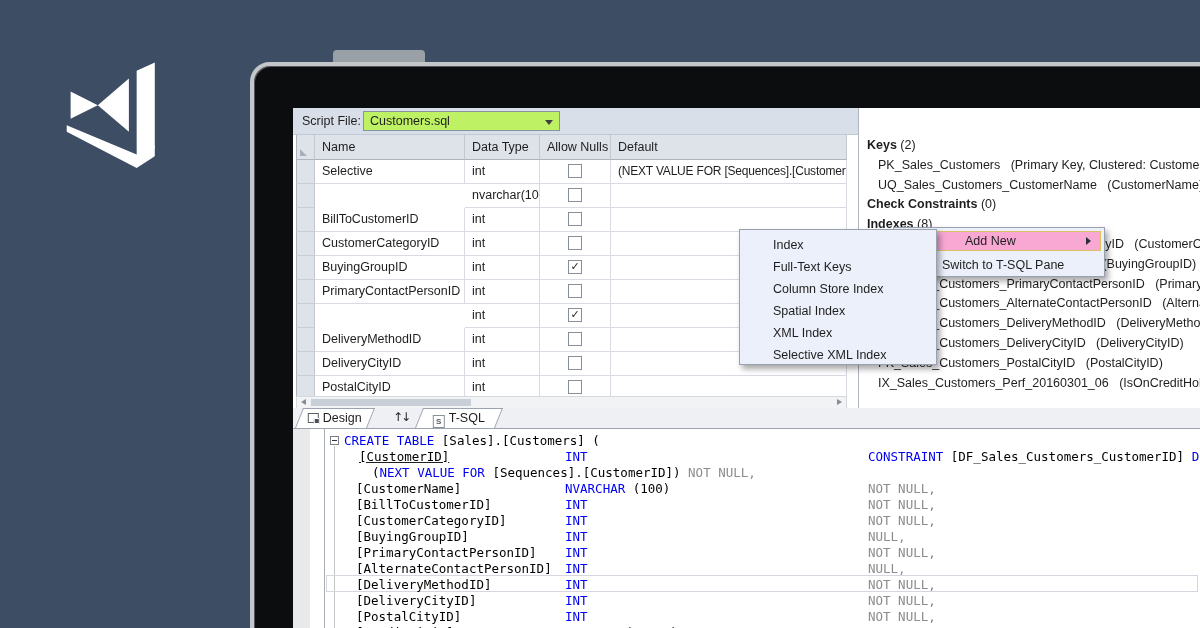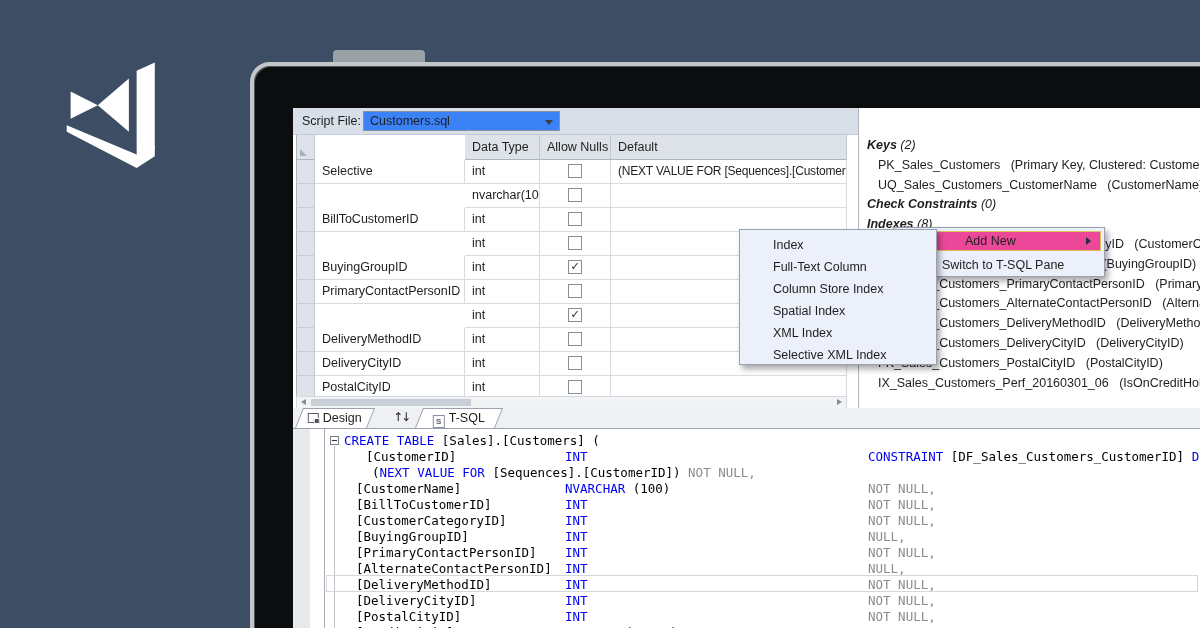--- a/index.html
+++ b/index.html
@@ -8,21 +8,21 @@
   
   .logo{position:absolute;left:60px;top:54px;}
   .notch{position:absolute;left:333px;top:50px;width:92px;height:16px;background:#99A0A6;border-radius:4px;}
   .monitor{position:absolute;left:250px;top:62px;width:1004px;height:604px;background:#0B0D0E;
            border:4px solid #C3C7CA;border-radius:20px 4px 0 0;box-shadow:inset 1px 1px 0 #54585c;}
   .screen{position:absolute;left:293px;top:108px;width:907px;height:520px;background:#fff;overflow:hidden;
           font-size:12.5px;color:#1e1e1e;}
   
   .filebar{position:absolute;left:0;top:0;width:566px;height:27px;background:#D9DFE8;border-bottom:1px solid #C2C9D3;box-sizing:border-box;}
   .filebar-label{position:absolute;left:9px;top:6px;}
-  .combo{position:absolute;left:70px;top:3px;width:197px;height:20px;background:#3b82f6;border:1px solid #8A929E;box-sizing:border-box;text-align:center;}
+  .combo{position:absolute;left:70px;top:3px;width:197px;height:20px;background:#bef264;border:1px solid #8A929E;box-sizing:border-box;text-align:center;}
   .combo-value{position:absolute;left:6px;top:2px;white-space:nowrap;}
   .combo-arrow{position:absolute;right:6px;top:8px;width:0;height:0;border-left:4px solid transparent;border-right:4px solid transparent;border-top:5px solid #3a3f46;}
   
   .gh{position:absolute;top:27px;height:25px;background:#DEE2E9;border-right:1px solid #C2C8D0;border-bottom:1px solid #AEB5BF;
       line-height:24px;padding-left:7px;box-sizing:border-box;white-space:nowrap;overflow:hidden;}
   #gh-corner{left:3px;width:19px;padding:0;border-left:1px solid #AEB5BF;}
   #gh-name{left:22px;width:150px;}
   #gh-type{left:172px;width:75px;}
   #gh-nulls{left:247px;width:71px;}
   #gh-default{left:318px;width:236px;}
@@ -40,28 +40,28 @@
             font:11px/12px "DejaVu Sans",sans-serif;text-align:center;color:#1e1e1e;}
   
   .h-scroll{position:absolute;left:3px;top:288px;width:551px;height:13px;background:#F2F3F5;border:1px solid #D5D9DE;box-sizing:border-box;}
   .sb-arrow{position:absolute;top:2px;width:0;height:0;border-top:3.5px solid transparent;border-bottom:3.5px solid transparent;}
   .sb-left{left:4px;border-right:5px solid #858C96;}
   .sb-right{right:4px;border-left:5px solid #858C96;}
   .sb-thumb{position:absolute;left:14px;top:2px;width:160px;height:7px;background:#C9CFD7;}
   
   .splitter{position:absolute;left:565px;top:0;width:1px;height:300px;background:#AEB5C0;}
   .panel{position:absolute;left:566px;top:0;width:341px;height:300px;padding-top:30px;box-sizing:border-box;overflow:hidden;background:#fff;}
-  .panel-header{height:19.8px;padding-left:8px;white-space:pre;overflow:hidden;font-style:italic;}
+  .panel-header{height:19.8px;padding-left:8px;white-space:pre;overflow:hidden;}
   .panel-item{height:19.8px;padding-left:19px;white-space:pre;overflow:hidden;}
   
   .menu{position:absolute;background:#ECF0FA;border:1px solid #99A1AF;box-shadow:3px 4px 6px rgba(0,0,0,.35);box-sizing:border-box;z-index:10;}
   #menu-sub{left:402px;top:121px;width:198px;height:136px;margin-left:44px;}
   #menu-sub .m-item{position:absolute;left:3px;right:3px;height:20px;line-height:20px;padding-left:30px;}
   #menu-ctx{left:600px;top:119px;width:212px;height:50px;}
-  .ctx-addnew{position:absolute;left:3px;top:3px;right:3px;height:20px;background:#ec4899;border:1px solid #DCC162;box-sizing:border-box;line-height:18px;padding-left:67px;}
+  .ctx-addnew{position:absolute;left:3px;top:3px;right:3px;height:20px;background:#f9a8d4;border:1px solid #DCC162;box-sizing:border-box;line-height:18px;padding-left:67px;}
   .ctx-arrow{position:absolute;right:9px;top:5px;width:0;height:0;border-top:4px solid transparent;border-bottom:4px solid transparent;border-left:5px solid #2b2f35;}
   .ctx-switch{position:absolute;left:3px;top:27px;right:3px;height:20px;line-height:20px;padding-left:45px;}
   
   .tabbar{position:absolute;left:0;top:300px;width:907px;height:21px;background:#EEF0F3;border-bottom:1px solid #9CA3AE;box-sizing:border-box;}
   .tab{position:absolute;top:0;height:20px;background:#fff;border:1px solid #9CA3AE;border-bottom:none;transform:skewX(-22deg);box-sizing:border-box;}
   #tab-design{left:6px;width:72px;}
   #tab-tsql{left:126px;width:80px;}
   .tab-label{display:block;transform:skewX(22deg);text-align:center;line-height:19px;font-size:12.5px;white-space:nowrap;}
   .swap{position:absolute;left:98px;top:2px;width:20px;height:17px;text-align:center;
         font-family:"DejaVu Sans",sans-serif;font-size:12px;color:#222;letter-spacing:-2px;}
@@ -105,20 +105,21 @@
       <span class="filebar-label">Script File:</span>
       <div class="combo">
         <span class="combo-value">Customers.sql</span>
         <span class="combo-arrow"></span>
       </div>
     </div>
 
     <div class="gh" id="gh-corner">
       <span class="corner-tri"></span>
     </div>
+    <div class="gh" id="gh-name">Name</div>
     <div class="gh" id="gh-type">Data Type</div>
     <div class="gh" id="gh-nulls">Allow Nulls</div>
     <div class="gh" id="gh-default">Default</div>
 
     <div class="grid-rows">
         <div class="grid-row">
           <div class="cell rowhdr"></div>
           <div class="cell c-name">Selective</div>
           <div class="cell c-type">int</div>
           <div class="cell c-nulls">
@@ -138,20 +139,21 @@
           <div class="cell rowhdr"></div>
           <div class="cell c-name">BillToCustomerID</div>
           <div class="cell c-type">int</div>
           <div class="cell c-nulls">
             <div class="checkbox"></div>
           </div>
           <div class="cell c-default"></div>
         </div>
         <div class="grid-row">
           <div class="cell rowhdr"></div>
+          <div class="cell c-name">CustomerCategoryID</div>
           <div class="cell c-type">int</div>
           <div class="cell c-nulls">
             <div class="checkbox"></div>
           </div>
           <div class="cell c-default"></div>
         </div>
         <div class="grid-row">
           <div class="cell rowhdr"></div>
           <div class="cell c-name">BuyingGroupID</div>
           <div class="cell c-type">int</div>
@@ -232,21 +234,21 @@
     <div class="menu" id="menu-ctx">
       <div class="ctx-addnew">
         <span>Add New</span>
         <span class="ctx-arrow"></span>
       </div>
       <div class="ctx-switch">Switch to T-SQL Pane</div>
     </div>
 
     <div class="menu" id="menu-sub">
       <div class="m-item" style="top:5px">Index</div>
-      <div class="m-item" style="top:27px">Full-Text Column</div>
+      <div class="m-item" style="top:27px">Full-Text Keys</div>
       <div class="m-item" style="top:49px">Column Store Index</div>
       <div class="m-item" style="top:71px">Spatial Index</div>
       <div class="m-item" style="top:93px">XML Index</div>
       <div class="m-item" style="top:115px">Selective XML Index</div>
     </div>
 
     <div class="tabbar">
       <div class="tab" id="tab-design">
         <span class="tab-label">
           <span class="design-icon"></span><span>Design</span>
@@ -261,21 +263,21 @@
     </div>
 
     <div class="codearea">
       <div class="margin-strip"></div>
       <div class="gutter-line"></div>
       <div class="outline-line"></div>
       <div class="outline-box"></div>
       <div class="cur-line"></div>
       <div>
           <div class="code-line" style="top: 4px;"><span class="code-col" style="left: 51px;"><span class="kw">CREATE TABLE</span><span class="pl"> [Sales].[Customers] (</span></span></div>
-          <div class="code-line" style="top: 20px;"><span class="code-col" style="left: 73px;"><span class="pl">[CustomerID]</span></span><span class="code-col" style="left: 272px;"><span class="kw">INT</span></span><span class="code-col" style="left: 575px;"><span class="kw">CONSTRAINT</span><span class="pl"> [DF_Sales_Customers_CustomerID] </span><span class="kw">DEFAULT</span></span></div>
+          <div class="code-line" style="top: 20px;"><span class="code-col" style="left: 66px; text-decoration: underline;"><span class="pl">[CustomerID]</span></span><span class="code-col" style="left: 272px;"><span class="kw">INT</span></span><span class="code-col" style="left: 575px;"><span class="kw">CONSTRAINT</span><span class="pl"> [DF_Sales_Customers_CustomerID] </span><span class="kw">DEFAULT</span></span></div>
           <div class="code-line" style="top: 36px;"><span class="code-col" style="left: 79px;"><span class="pl">(</span><span class="kw">NEXT VALUE FOR</span><span class="pl"> [Sequences].[CustomerID])</span><span class="gr"> NOT NULL,</span></span></div>
           <div class="code-line" style="top: 52px;"><span class="code-col" style="left: 63px;"><span class="pl">[CustomerName]</span></span><span class="code-col" style="left: 272px;"><span class="kw">NVARCHAR</span><span class="pl"> (100)</span></span><span class="code-col" style="left: 575px;"><span class="gr">NOT NULL,</span></span></div>
           <div class="code-line" style="top: 68px; padding-left: 24px;"><span class="code-col" style="left: 63px;"><span class="pl">[BillToCustomerID]</span></span><span class="code-col" style="left: 272px;"><span class="kw">INT</span></span><span class="code-col" style="left: 575px;"><span class="gr">NOT NULL,</span></span></div>
           <div class="code-line" style="top: 84px;"><span class="code-col" style="left: 63px;"><span class="pl">[CustomerCategoryID]</span></span><span class="code-col" style="left: 272px;"><span class="kw">INT</span></span><span class="code-col" style="left: 575px;"><span class="gr">NOT NULL,</span></span></div>
           <div class="code-line" style="top: 100px;"><span class="code-col" style="left: 63px;"><span class="pl">[BuyingGroupID]</span></span><span class="code-col" style="left: 272px;"><span class="kw">INT</span></span><span class="code-col" style="left: 575px;"><span class="gr">NULL,</span></span></div>
           <div class="code-line" style="top: 116px;"><span class="code-col" style="left: 63px;"><span class="pl">[PrimaryContactPersonID]</span></span><span class="code-col" style="left: 272px;"><span class="kw">INT</span></span><span class="code-col" style="left: 575px;"><span class="gr">NOT NULL,</span></span></div>
           <div class="code-line" style="top: 132px;"><span class="code-col" style="left: 63px;"><span class="pl">[AlternateContactPersonID]</span></span><span class="code-col" style="left: 272px;"><span class="kw">INT</span></span><span class="code-col" style="left: 575px;"><span class="gr">NULL,</span></span></div>
           <div class="code-line" style="top: 148px;"><span class="code-col" style="left: 63px;"><span class="pl">[DeliveryMethodID]</span></span><span class="code-col" style="left: 272px;"><span class="kw">INT</span></span><span class="code-col" style="left: 575px;"><span class="gr">NOT NULL,</span></span></div>
           <div class="code-line" style="top: 164px;"><span class="code-col" style="left: 63px;"><span class="pl">[DeliveryCityID]</span></span><span class="code-col" style="left: 272px;"><span class="kw">INT</span></span><span class="code-col" style="left: 575px;"><span class="gr">NOT NULL,</span></span></div>
           <div class="code-line" style="top: 180px;"><span class="code-col" style="left: 63px;"><span class="pl">[PostalCityID]</span></span><span class="code-col" style="left: 272px;"><span class="kw">INT</span></span><span class="code-col" style="left: 575px;"><span class="gr">NOT NULL,</span></span></div>

